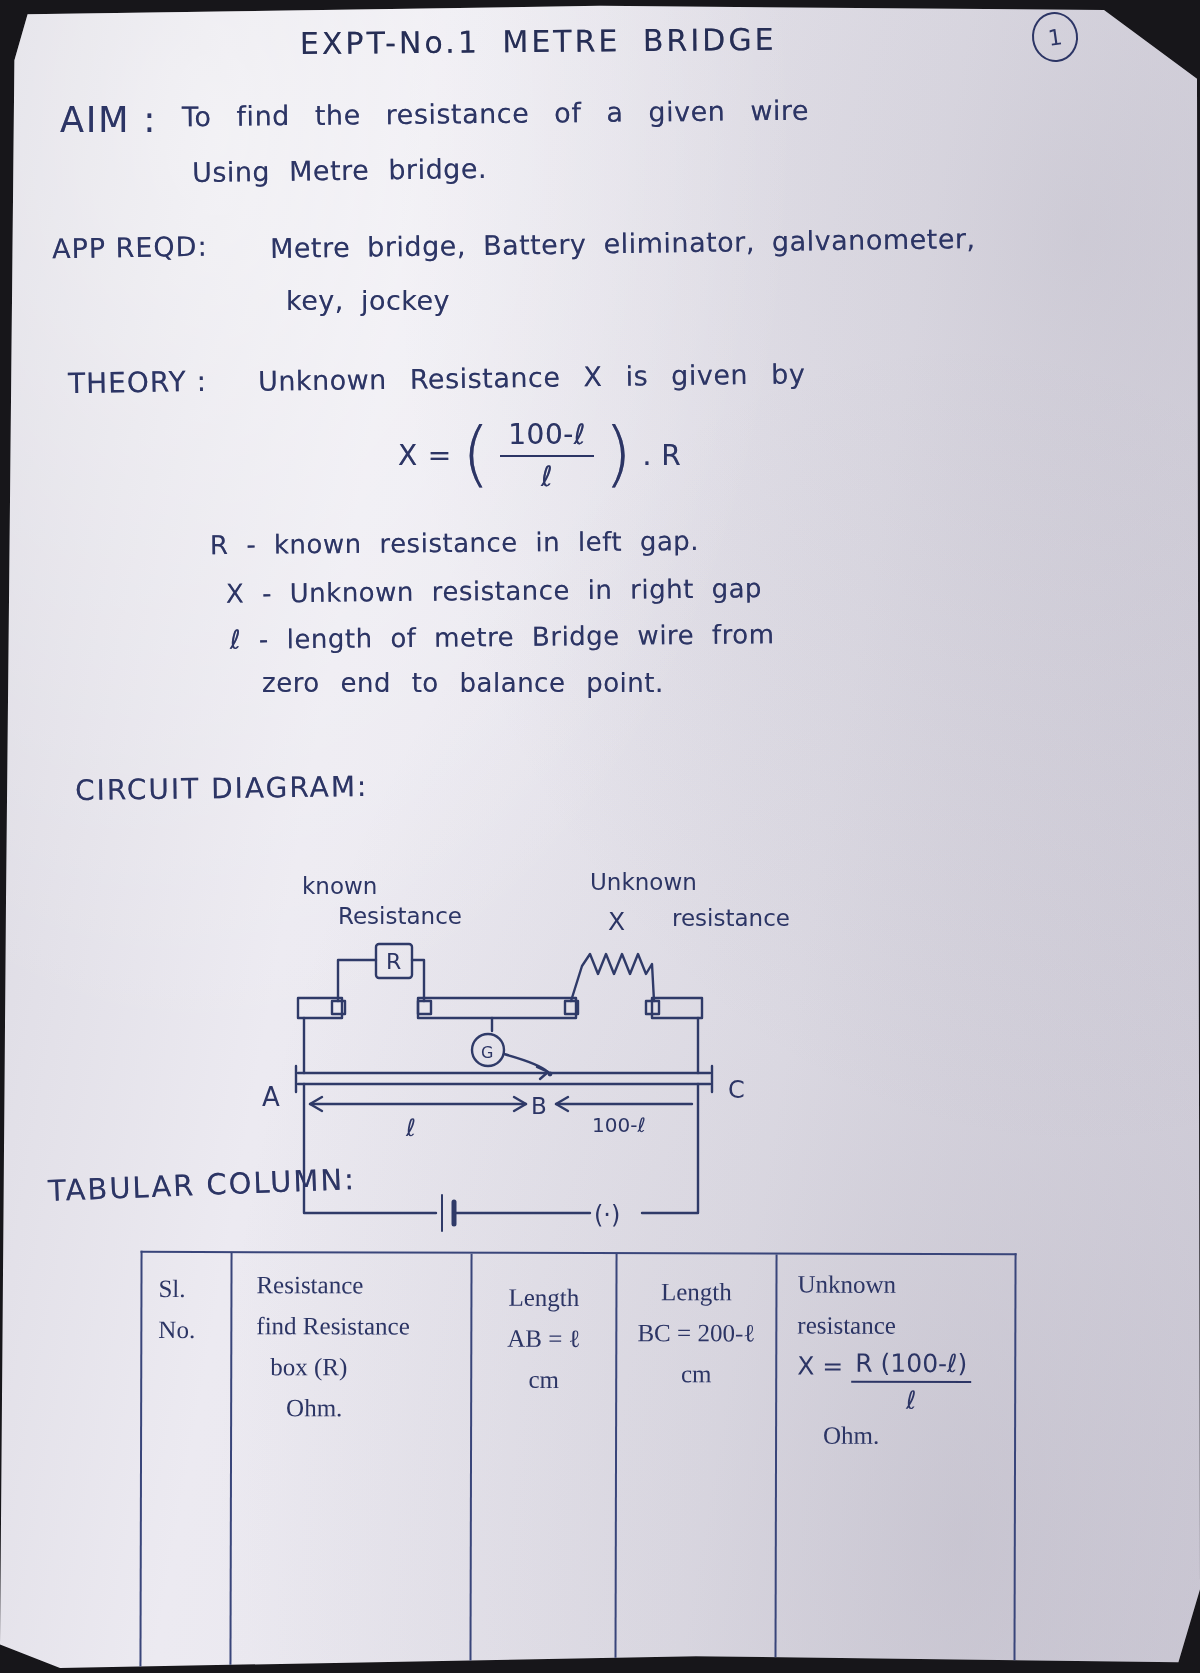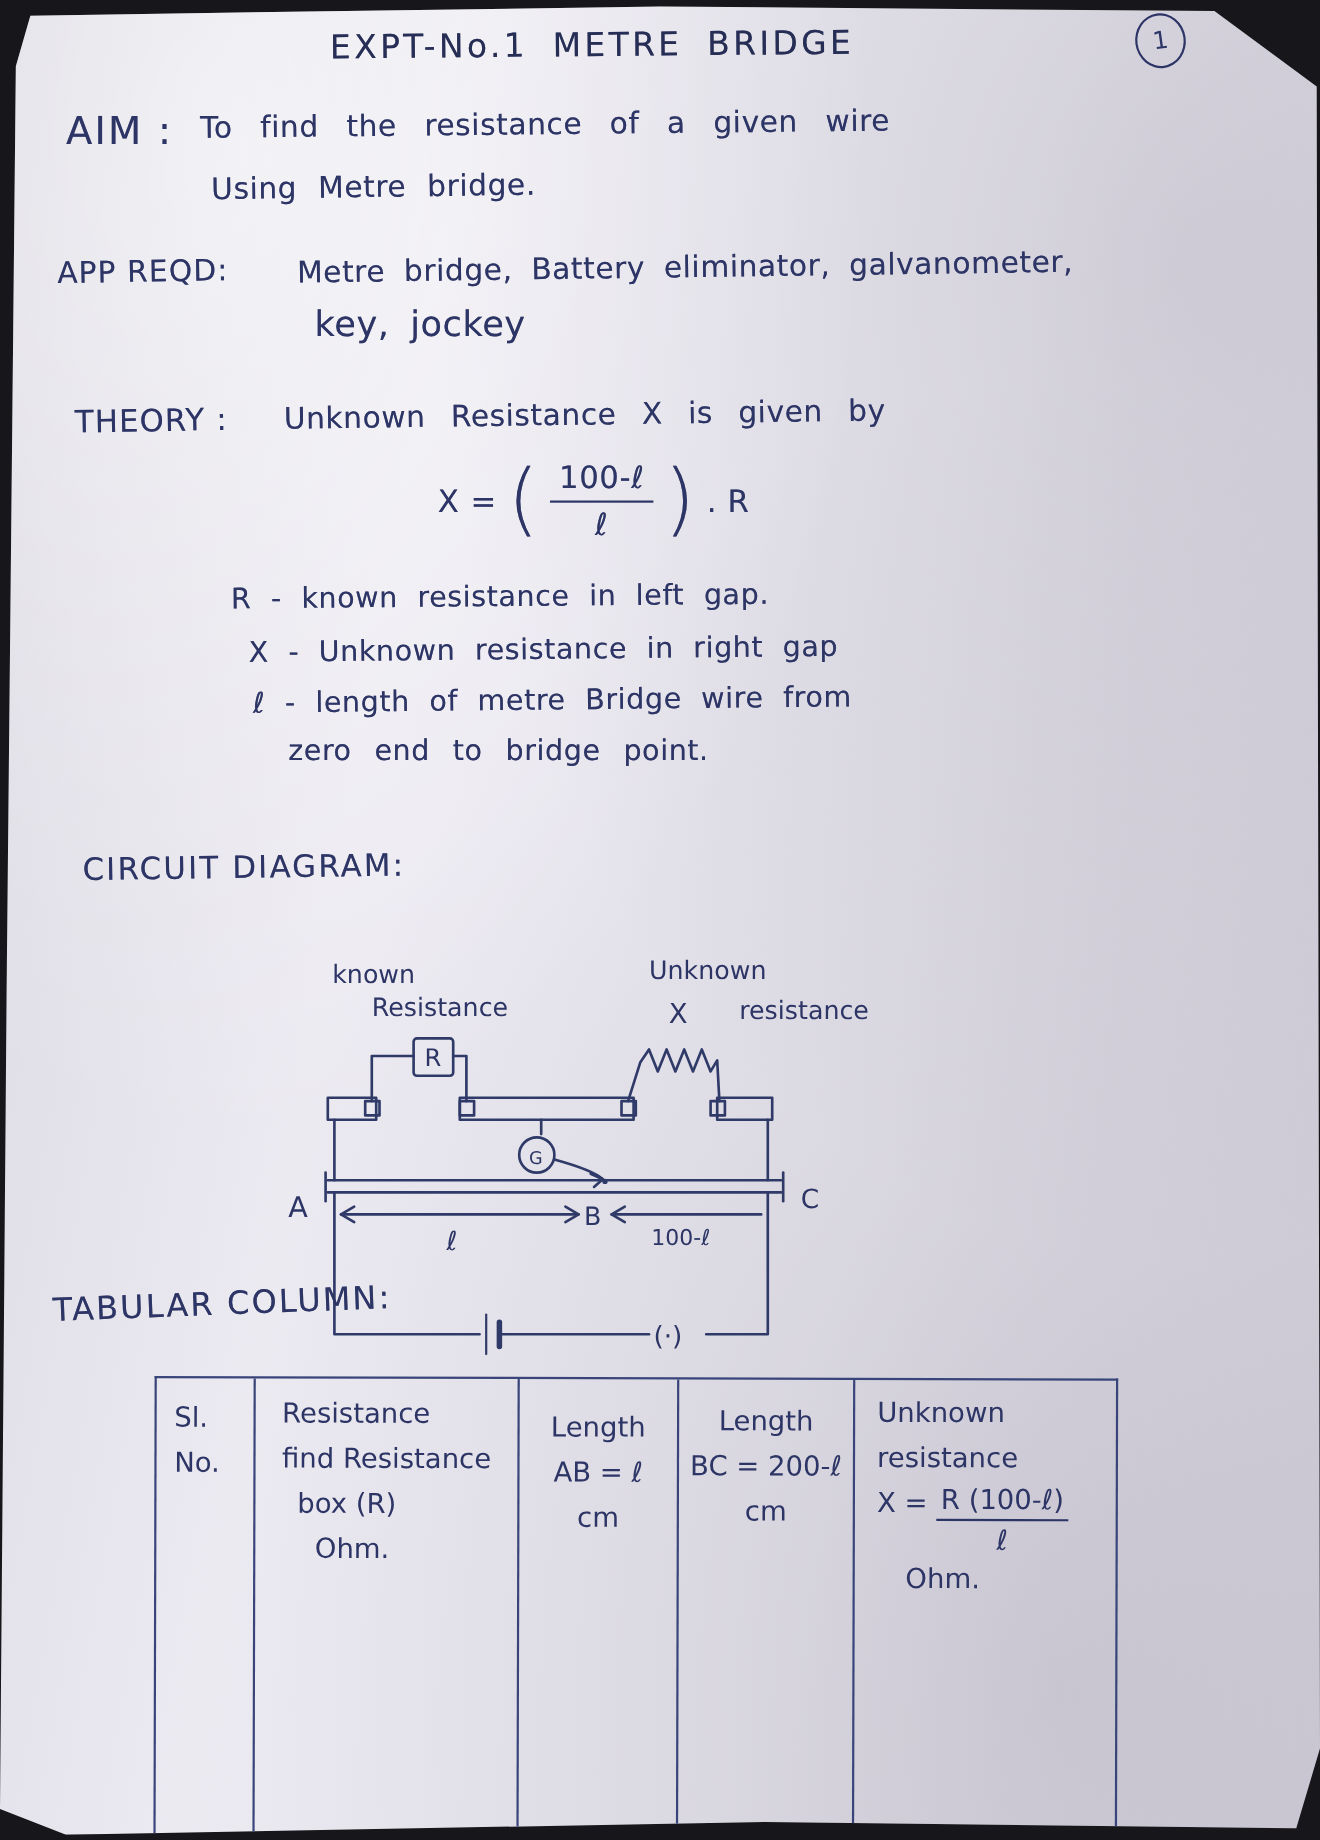--- a/index.html
+++ b/index.html
@@ -30,21 +30,21 @@
     position:absolute;left:1032px;top:12px;width:42px;height:46px;
     border:2.5px solid #2c3565;border-radius:50%;
     display:flex;align-items:center;justify-content:center;
     color:#2c3565;font-size:22px;transform:rotate(-8deg);
   }
   .aim-label{left:60px;top:100px;font-size:35px;letter-spacing:2px;}
   .aim-1{left:182px;top:98px;font-size:27px;word-spacing:16px;transform:rotate(-0.6deg);}
   .aim-2{left:192px;top:155px;font-size:27px;word-spacing:10px;transform:rotate(-0.8deg);}
   .app-label{left:52px;top:232px;font-size:27px;letter-spacing:1px;transform:rotate(-1deg);}
   .app-1{left:270px;top:228px;font-size:27px;word-spacing:8px;transform:rotate(-0.8deg);}
-  .app-2{left:286px;top:275px;font-size:32px;word-spacing:8px;}
+  .app-2{left:286px;top:285px;font-size:27px;word-spacing:8px;}
   .theory-label{left:68px;top:366px;font-size:28px;letter-spacing:1px;transform:rotate(-1deg);}
   .theory-stmt{left:258px;top:362px;font-size:27px;word-spacing:14px;transform:rotate(-0.8deg);}
   .formula{
     left:398px;top:418px;font-size:28px;
     display:flex;align-items:center;gap:10px;
   }
   .formula .paren{font-size:72px;font-weight:200;line-height:0.9;transform:translateY(-2px);}
   .frac{display:inline-flex;flex-direction:column;align-items:center;line-height:1.2;}
   .frac .num{border-bottom:2.2px solid #2c3565;padding:0 8px 3px;}
   .frac .den{padding-top:3px;}
@@ -64,21 +64,21 @@
     display:flex;transform:rotate(0.15deg);
     color:#2c3565;
   }
   .tcol{height:100%;box-sizing:border-box;font-size:25px;line-height:1.4;}
   .tcol + .tcol{}
   .tc1{width:90px;border-right:2.4px solid #39457a;padding:18px 0 0 16px;}
   .tc2{width:240px;border-right:2.4px solid #39457a;padding:14px 0 0 24px;}
   .tc3{width:145px;border-right:2.4px solid #39457a;padding:26px 0 0 0;text-align:center;}
   .tc4{width:160px;border-right:2.4px solid #39457a;padding:20px 0 0 0;text-align:center;}
   .tc5{width:237px;padding:12px 0 0 20px;}
-  .tline{margin-bottom:6px;white-space:nowrap;}
+  .tline{margin-bottom:6px;white-space:nowrap;font-family:Liberation Serif, serif;}
   .indent1{margin-left:14px;}
   .indent2{margin-left:30px;}
   .tformula{display:flex;align-items:flex-start;gap:8px;margin-top:6px;}
   .tformula .frac .num{padding:0 4px 2px;}
   .ohm-bottom{margin-left:26px;margin-top:2px;}
 </style>
 </head>
 <body>
 
 <div class="paper">
@@ -108,21 +108,21 @@
       <span class="num">100-ℓ</span>
       <span class="den">ℓ</span>
     </span>
     <span class="paren">)</span>
     <span>. R</span>
   </div>
 
   <div class="hw def-r">R - known resistance in left gap.</div>
   <div class="hw def-x">X - Unknown resistance in right gap</div>
   <div class="hw def-l1">ℓ - length of metre Bridge wire from</div>
-  <div class="hw def-l2">zero end to bridge point.</div>
+  <div class="hw def-l2">zero end to balance point.</div>
 
   <div class="hw circuit-heading">CIRCUIT DIAGRAM:</div>
 
   <div class="diagram">
     <svg width="560" height="395" viewBox="0 0 560 395">
 
       <text x="62" y="26" font-size="23">known</text>
       <text x="98" y="56" font-size="23">Resistance</text>
       <text x="350" y="22" font-size="23">Unknown</text>
       <text x="368" y="62" font-size="25">X</text>

